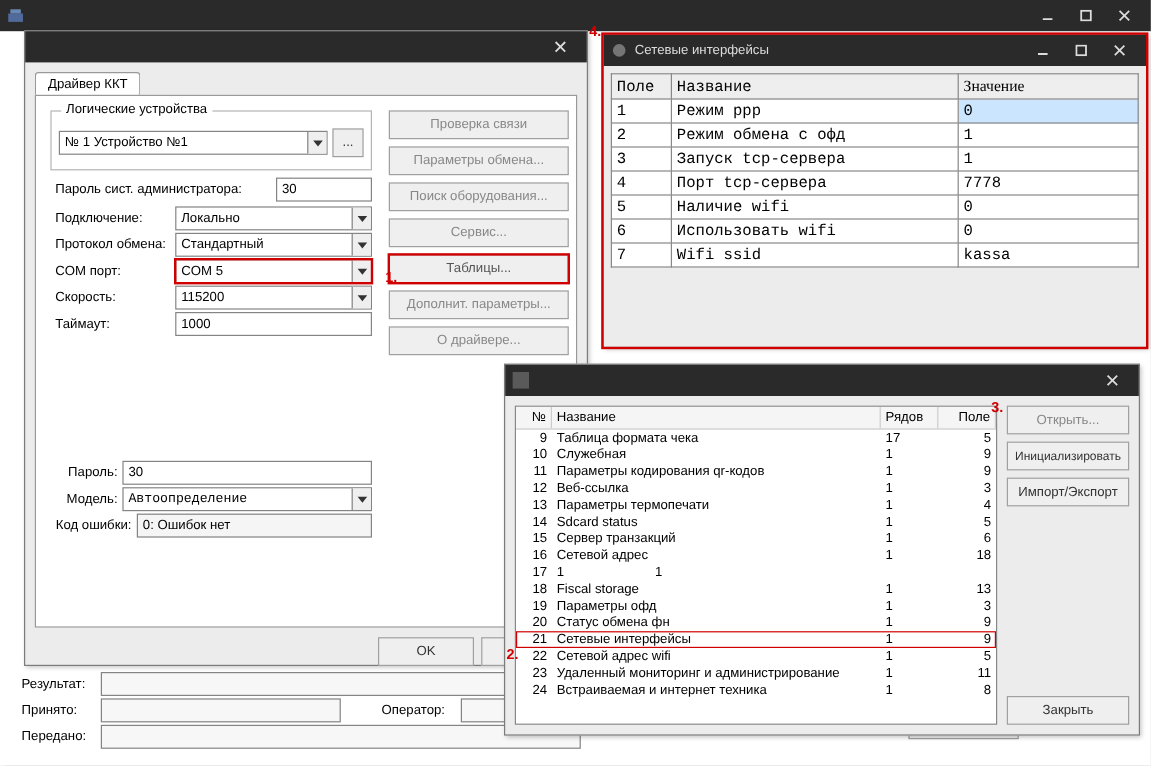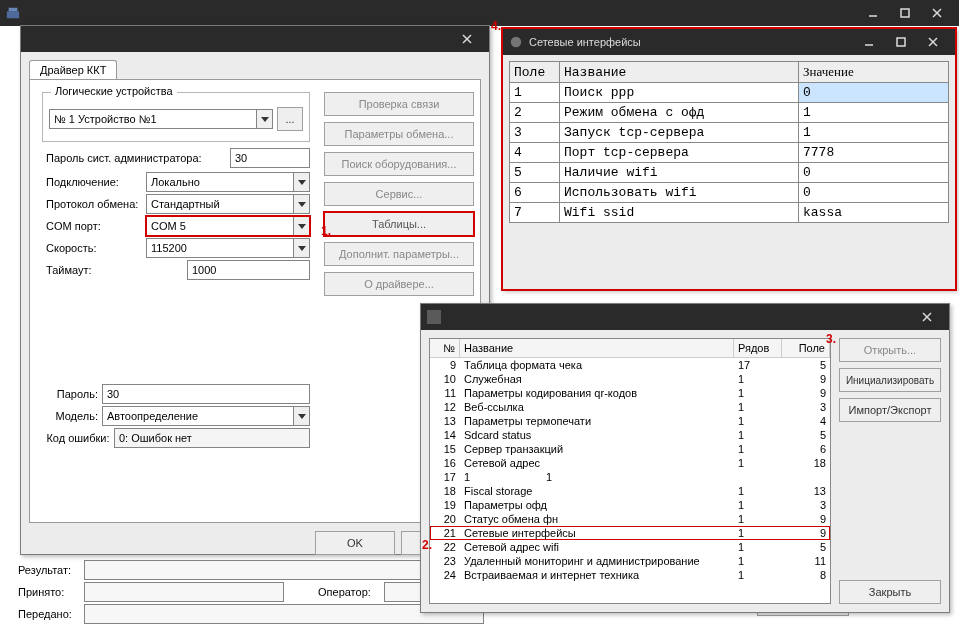--- a/index.html
+++ b/index.html
@@ -148,32 +148,32 @@
           </div>
           <div class="row" style="margin:2px 6px;">
             <div class="label" style="width:104px;">Скорость:</div>
             <div class="combo" style="flex:1;">
                 <span>115200</span>
                 <div class="arrow">
                   <div class="tri"></div>
                 </div>
               </div>
           </div>
-          <div class="row" style="margin:2px 6px;gap:41px;">
+          <div class="row" style="margin:2px 6px;">
             <div class="label" style="width:104px;">Таймаут:</div>
             <input class="field" style="flex: 1 1 0%;" value="1000">
           </div>
           <div style="height:100px;"></div>
           <div class="row" style="margin:2px 6px;">
             <div class="label" style="width:60px; text-align:right;">Пароль:</div>
             <input class="field" style="flex: 1 1 0%;" value="30">
           </div>
           <div class="row" style="margin:2px 6px;">
             <div class="label" style="width:60px; text-align:right;">Модель:</div>
-            <div class="combo" style="flex:1;">
+            <div class="combo" style="flex:1;font-family:Liberation Mono, monospace;">
                 <span>Автоопределение</span>
                 <div class="arrow">
                   <div class="tri"></div>
                 </div>
               </div>
           </div>
           <div class="row" style="margin:2px 6px;">
             <div class="label" style="width:72px; text-align:center;">Код ошибки:</div>
             <input class="field" style="flex: 1 1 0%; background: rgb(245, 245, 245);" value="0: Ошибок нет">
           </div>
@@ -359,21 +359,21 @@
       <thead>
           <tr>
         <th style="width:50px;">Поле</th>
         <th>Название</th>
         <th style="width:150px;font-family:Liberation Serif, serif;">Значение</th>
       </tr>
         </thead>
       <tbody id="net-body">
           <tr>
             <td>1</td>
-            <td>Поиск ppp</td>
+            <td>Режим ppp</td>
             <td class="cell-sel">0</td>
           </tr>
           <tr>
             <td>2</td>
             <td>Режим обмена с офд</td>
             <td>1</td>
           </tr>
           <tr>
             <td>3</td>
             <td>Запуск tcp-сервера</td>

